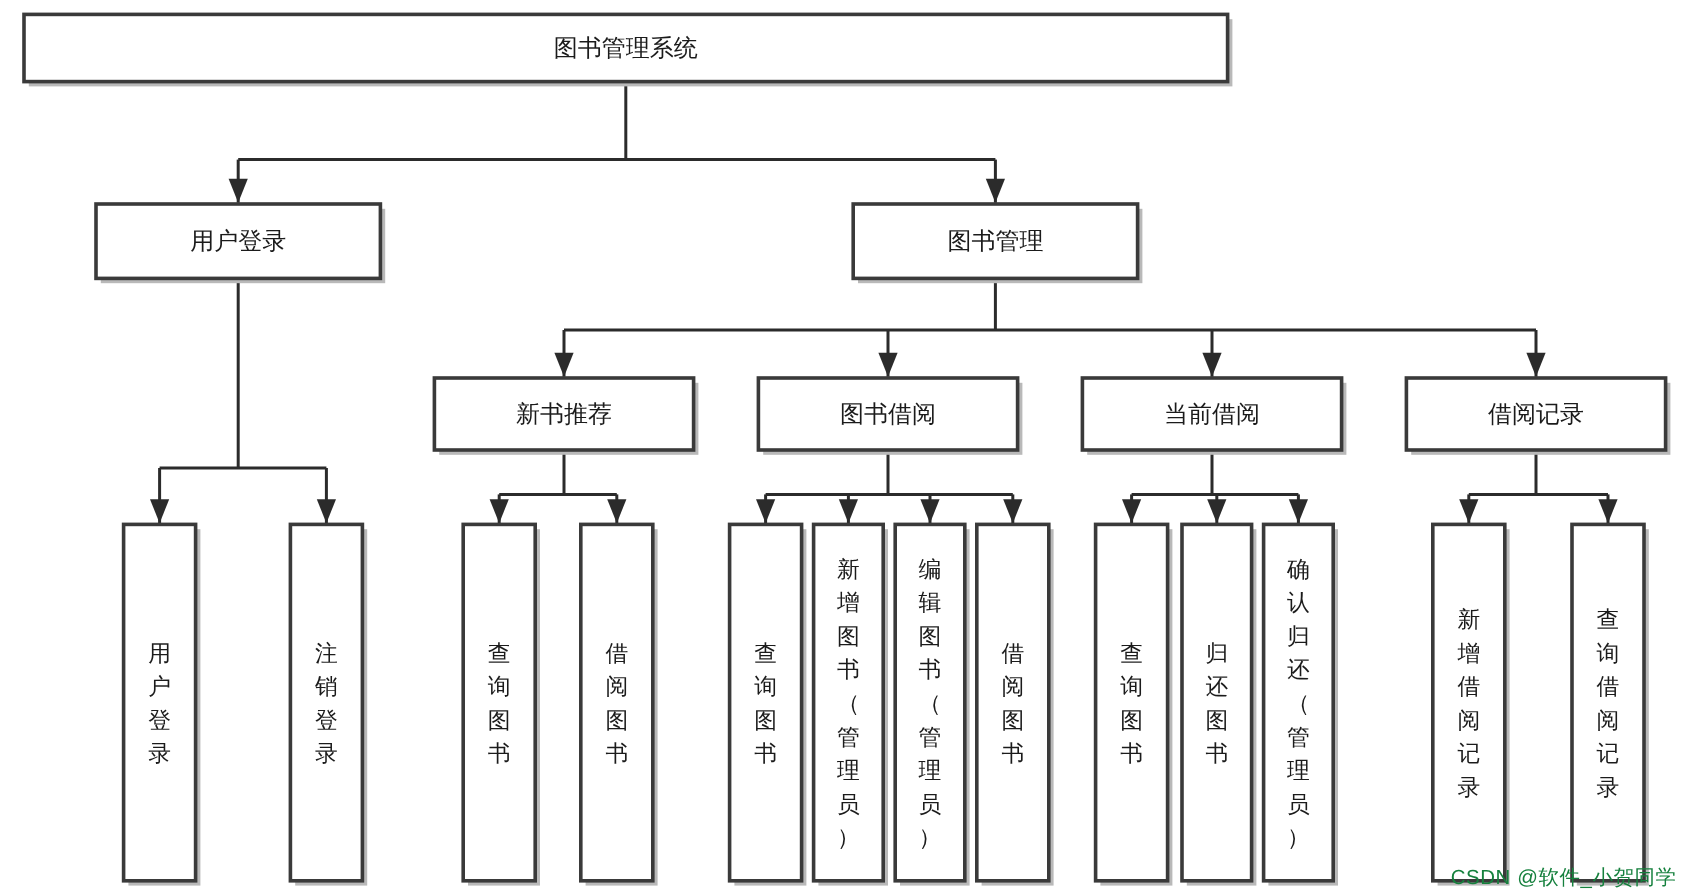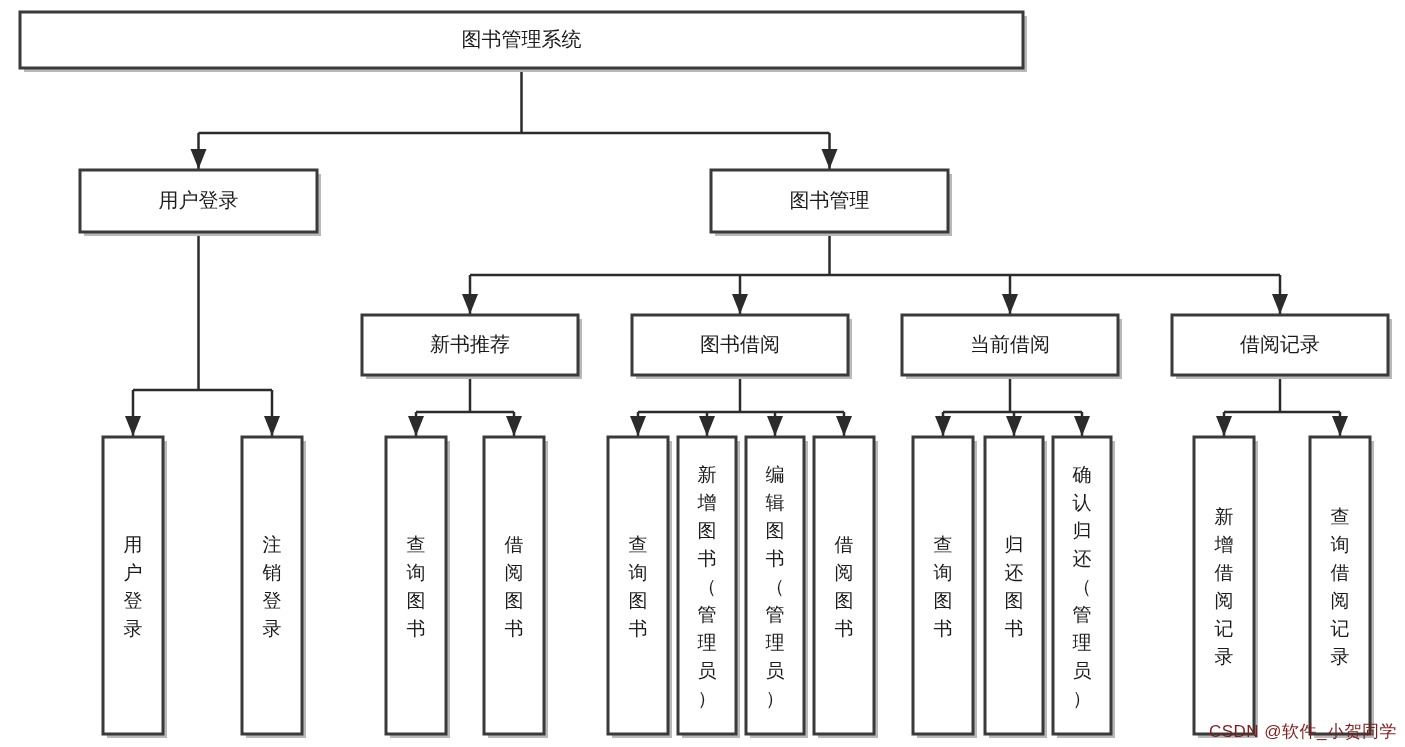--- a/index.html
+++ b/index.html
@@ -19,21 +19,21 @@
     font-family:"Liberation Sans","DejaVu Sans",sans-serif;
     fill:#1b1b1b;font-size:20px;text-anchor:middle;
     dominant-baseline:middle;
   }
   .node-label.vertical{
     font-size:19px;text-anchor:middle;
   }
   .watermark{
     position:absolute;right:8px;bottom:4px;
     font-family:"Liberation Sans","DejaVu Sans",sans-serif;
-    font-size:17px;color:#7f1d1d;letter-spacing:.5px;
+    font-size:17px;color:#15803d;letter-spacing:.5px;
     white-space:nowrap;user-select:none;
   }
 </style>
 </head>
 <body>
 
 <div id="diagram-root">
 
   <svg id="tree-svg" viewBox="0 0 1405 747">
     <defs></defs>

